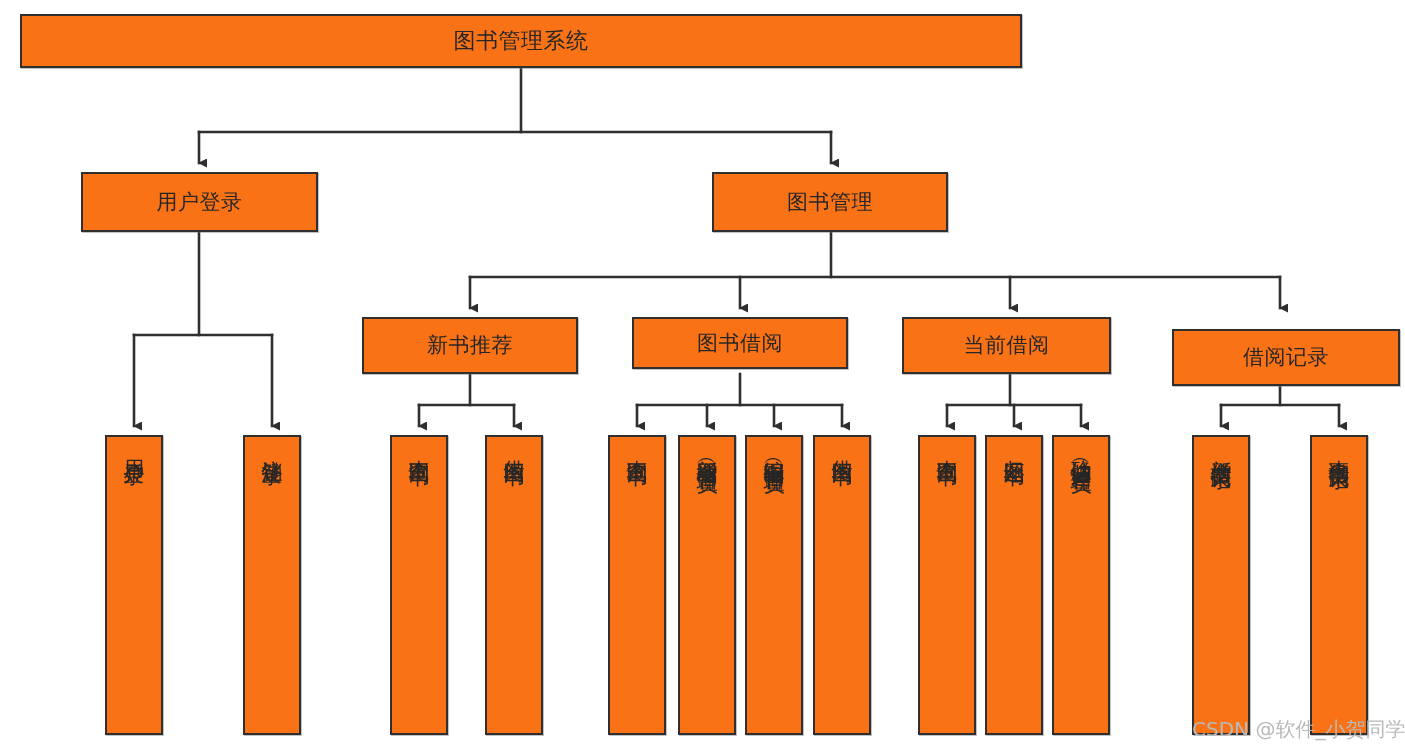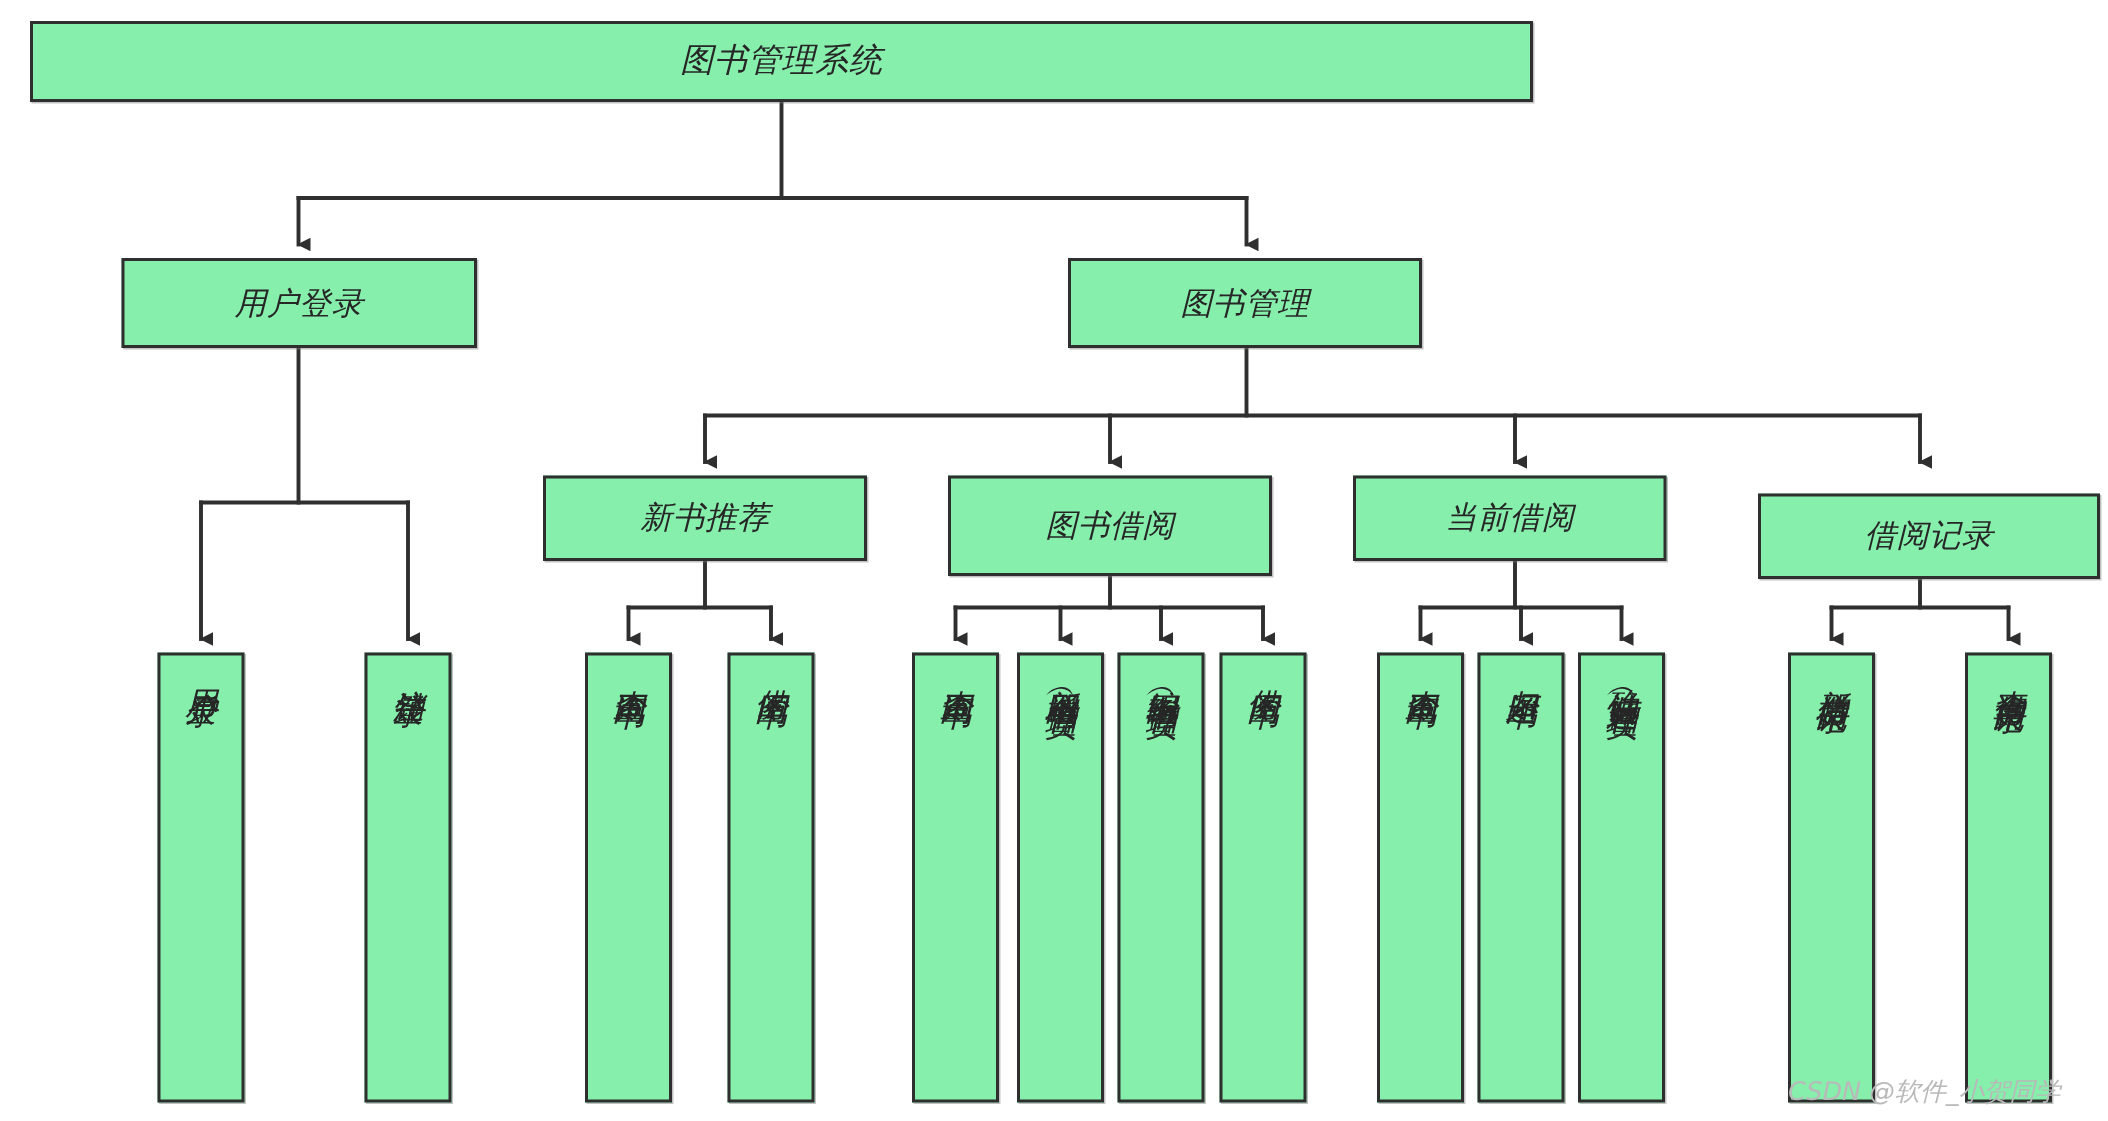--- a/index.html
+++ b/index.html
@@ -22,28 +22,27 @@
     position: absolute;
     left: 0;
     top: 0;
     width: 1405px;
     height: 747px;
     pointer-events: none;
   }
   .node {
     position: absolute;
     box-sizing: border-box;
-    background: #86efac;
+    background: #f97316;
     border: 2.5px solid #2f2f2f;
     display: flex;
     align-items: center;
     justify-content: center;
     color: #262626;
     box-shadow: 1px 1px 0 rgba(120,120,120,0.45);
-    font-style: italic;
   }
   .node .label {
     display: block;
     text-align: center;
     line-height: 1.18;
     letter-spacing: 0.5px;
   }
   
   .node.horiz .label {
     font-size: 21px;
@@ -60,24 +59,23 @@
     writing-mode: vertical-rl;
     text-orientation: upright;
     font-size: 21px;
     line-height: 1.05;
     letter-spacing: 2px;
     white-space: nowrap;
   }
   #watermark {
     position: absolute;
     color: #b9b9b9;
-    font-size: 17px;
+    font-size: 20px;
     white-space: nowrap;
     font-family: "DejaVu Sans", "Liberation Sans", sans-serif;
-    font-style: italic;
   }
 </style>
 </head>
 <body>
 
 <div id="canvas">
 
   <svg class="edges" viewBox="0 0 1405 747" xmlns="http://www.w3.org/2000/svg">
     <defs>
       <marker id="arrow" markerWidth="9" markerHeight="9" refX="4.5" refY="8" orient="auto" markerUnits="userSpaceOnUse">
@@ -137,21 +135,21 @@
   </div>
 
   <div class="node horiz" style="left:362px; top:317px; width:216px; height:57px;">
     <span class="label">新书推荐</span>
   </div>
 
   <div class="node horiz" style="left:712px; top:172px; width:236px; height:60px;">
     <span class="label">图书管理</span>
   </div>
 
-  <div class="node horiz" style="left:632px; top:317px; width:216px; height:67px;">
+  <div class="node horiz" style="left:632px; top:317px; width:216px; height:52px;">
     <span class="label">图书借阅</span>
   </div>
 
   <div class="node horiz" style="left:902px; top:317px; width:209px; height:57px;">
     <span class="label">当前借阅</span>
   </div>
 
   <div class="node horiz" style="left:1172px; top:329px; width:228px; height:57px;">
     <span class="label">借阅记录</span>
   </div>

